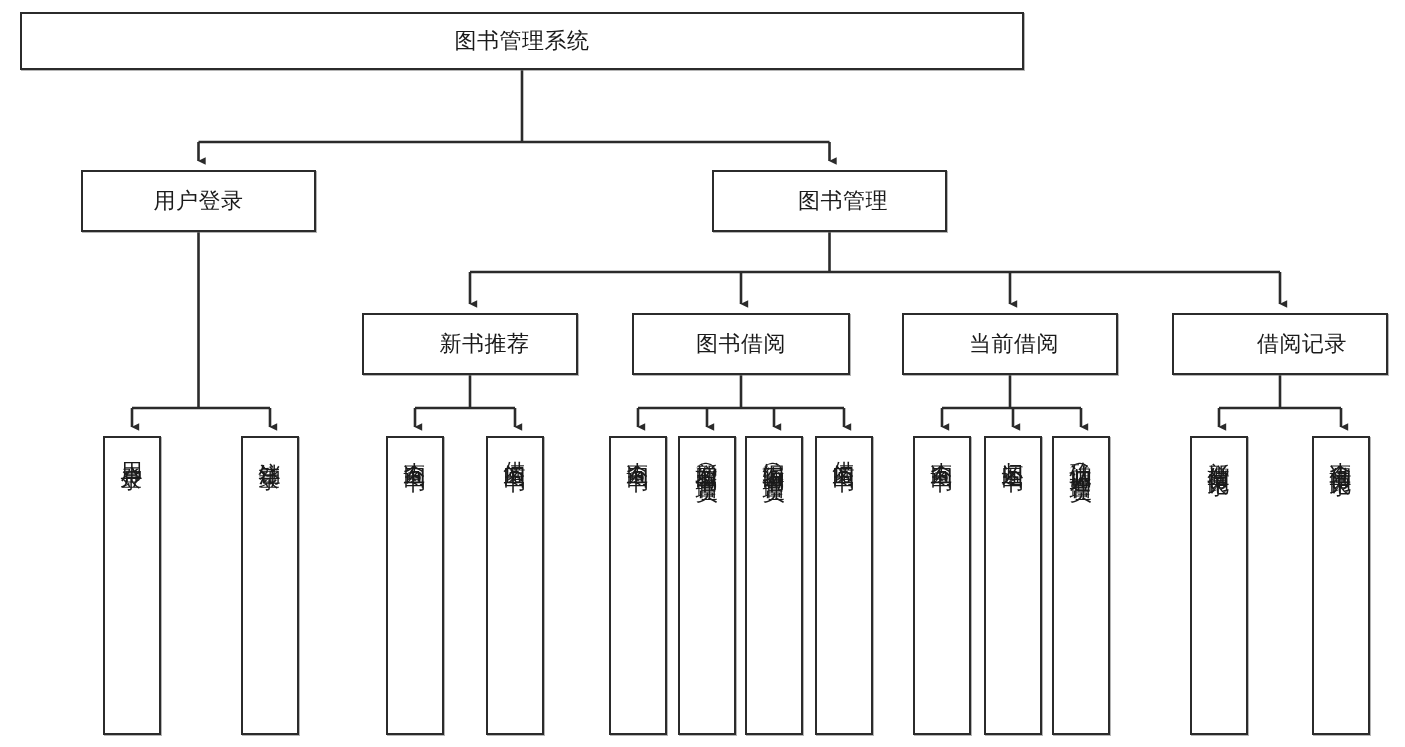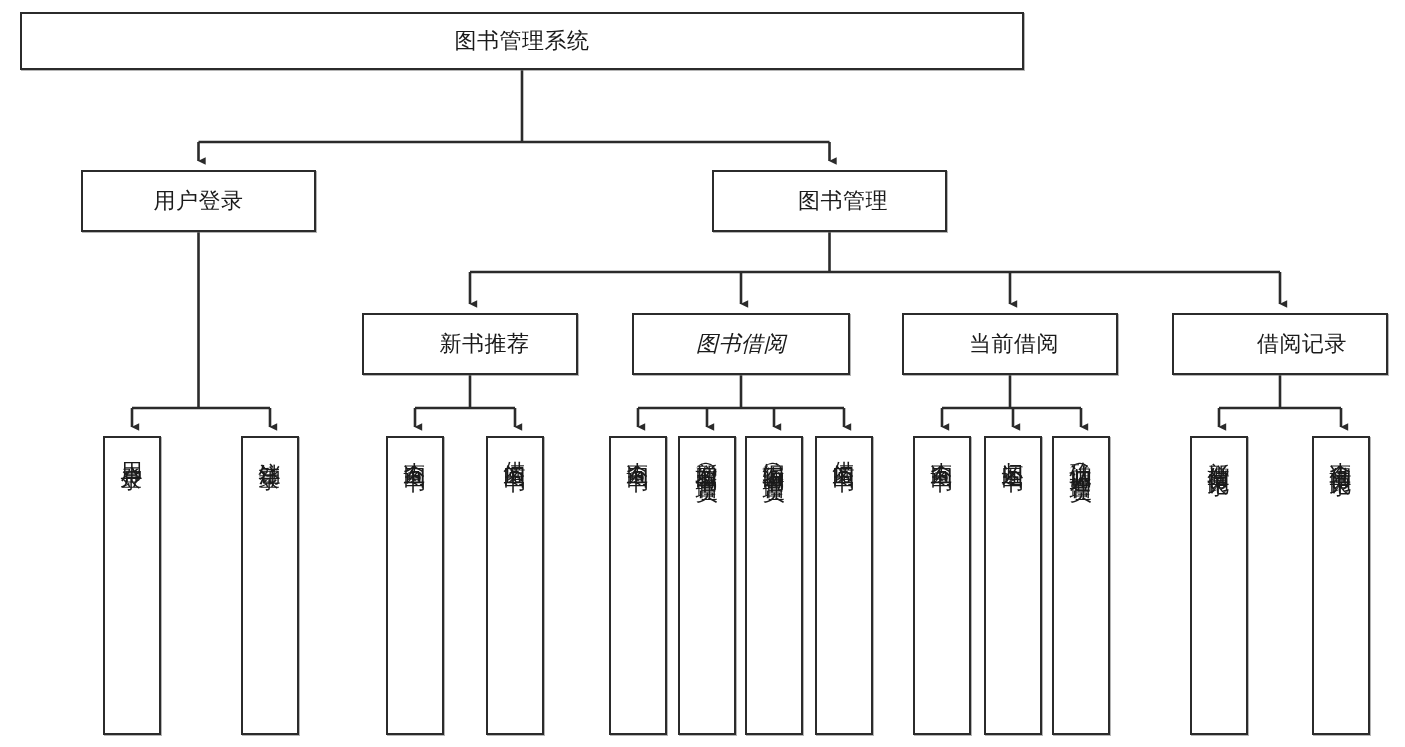--- a/index.html
+++ b/index.html
@@ -124,21 +124,21 @@
       </div>
       <div class="node-box" style="left: 81px; top: 170px; width: 235px; height: 62px;">
         <span class="node-label-h">用户登录</span>
       </div>
       <div class="node-box" style="left: 712px; top: 170px; width: 235px; height: 62px; padding-left: 27px;">
         <span class="node-label-h">图书管理</span>
       </div>
       <div class="node-box" style="left: 362px; top: 313px; width: 216px; height: 62px; padding-left: 29px;">
         <span class="node-label-h">新书推荐</span>
       </div>
-      <div class="node-box" style="left: 632px; top: 313px; width: 218px; height: 62px; font-style: italic;">
+      <div class="node-box" style="left: 632px; top: 313px; width: 218px; height: 62px;">
         <span class="node-label-h">图书借阅</span>
       </div>
       <div class="node-box" style="left: 902px; top: 313px; width: 216px; height: 62px; padding-left: 8px;">
         <span class="node-label-h">当前借阅</span>
       </div>
       <div class="node-box" style="left: 1172px; top: 313px; width: 216px; height: 62px; padding-left: 44px;">
         <span class="node-label-h">借阅记录</span>
       </div>
       <div class="node-box vertical" style="left: 103px; top: 436px; width: 58px; height: 299px;">
         <span class="node-label-v">用户登录</span>

